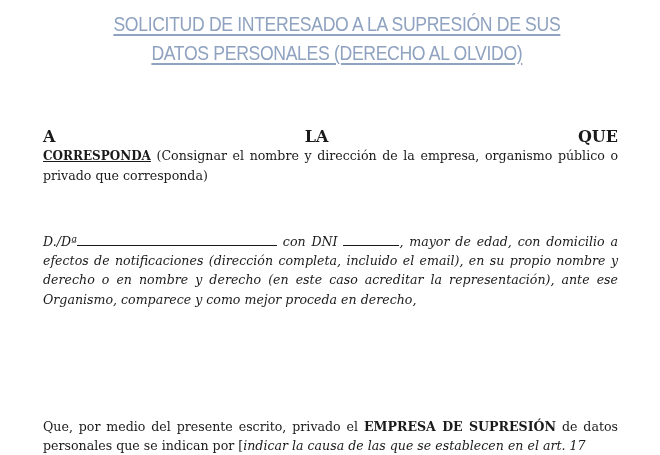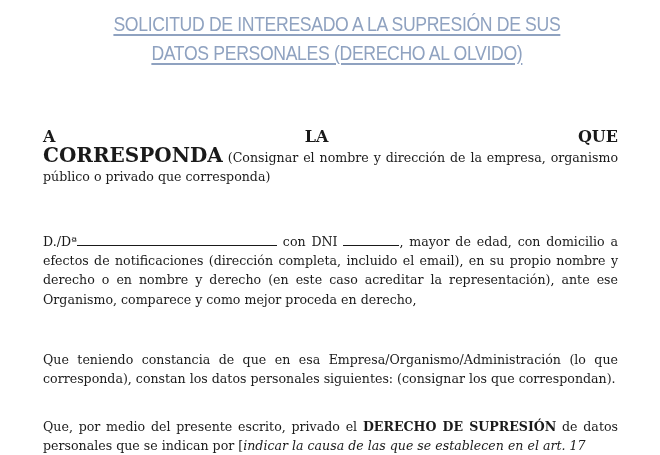--- a/index.html
+++ b/index.html
@@ -55,23 +55,24 @@
       top: 127px;
     }
     .addr-line1 {
       display: flex;
       justify-content: space-between;
       font-weight: bold;
       font-size: 16px;
       line-height: 19px;
     }
     .addr-line2 b {
-      font-size: 20px;
+      font-size: 12px;
+      text-decoration: underline;
     }
-    .intro { top: 232px; }
+    .intro { top: 232px; font-style: italic; }
     .dice { top: 318px; }
     .que1 { top: 350px; }
     .que2 { top: 417px; }
     .blank-long {
       display: inline-block;
       width: 200px;
       border-bottom: 1px solid #1a1a1a;
       height: 12px;
       vertical-align: baseline;
     }
@@ -99,17 +100,16 @@
       <span>A</span>
       <span>LA</span>
       <span>QUE</span>
     </div>
     <p class="p addr-line2"><b>CORRESPONDA</b><span> (Consignar el nombre y dirección de la empresa, organismo público o privado que corresponda)</span></p>
   </div>
 
   <p class="body p intro"><span>D./Dª</span><span class="blank-long"></span><span> con DNI </span><span class="blank-short"></span><span>, mayor de edad, con domicilio a efectos de notificaciones (dirección completa, incluido el email), en su propio nombre y derecho o en nombre y derecho (en este caso acreditar la representación), ante ese Organismo, comparece y como mejor proceda en derecho,</span></p>
 
 
-  <p class="body p que1">Que teniendo constancia de que en esa Empresa/Organismo/Administración (lo que corresponda), constan los datos personales siguientes: (consignar los que correspondan).</p>
 
-  <p class="body p que2"><span>Que, por medio del presente escrito, privado el </span><b>DERECHO DE SUPRESIÓN</b><span> de datos personales que se indican por [</span><i>indicar la causa de las que se establecen en el art. 17</i></p>
+  <p class="body p que2"><span>Que, por medio del presente escrito, privado el </span><b>EMPRESA DE SUPRESIÓN</b><span> de datos personales que se indican por [</span><i>indicar la causa de las que se establecen en el art. 17</i></p>
 
 </div>
 
 </body></html>

